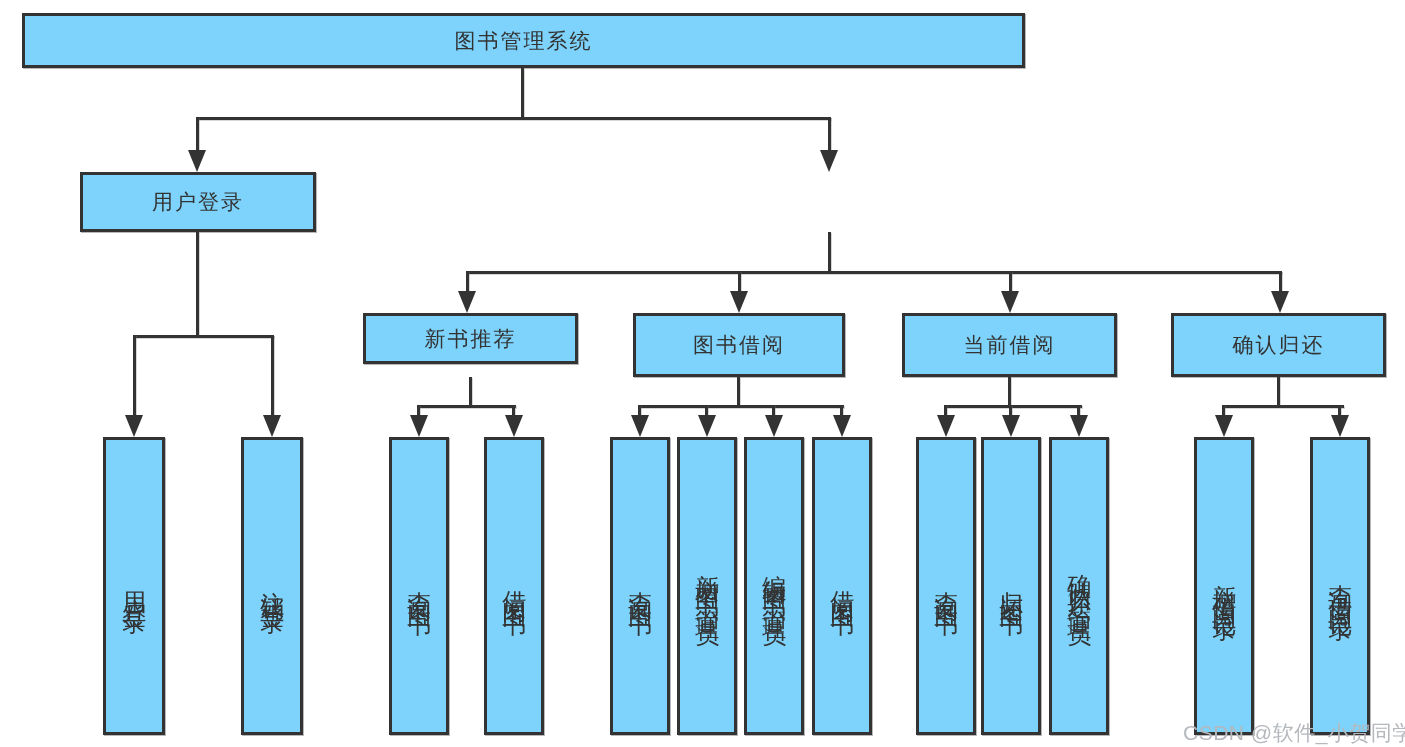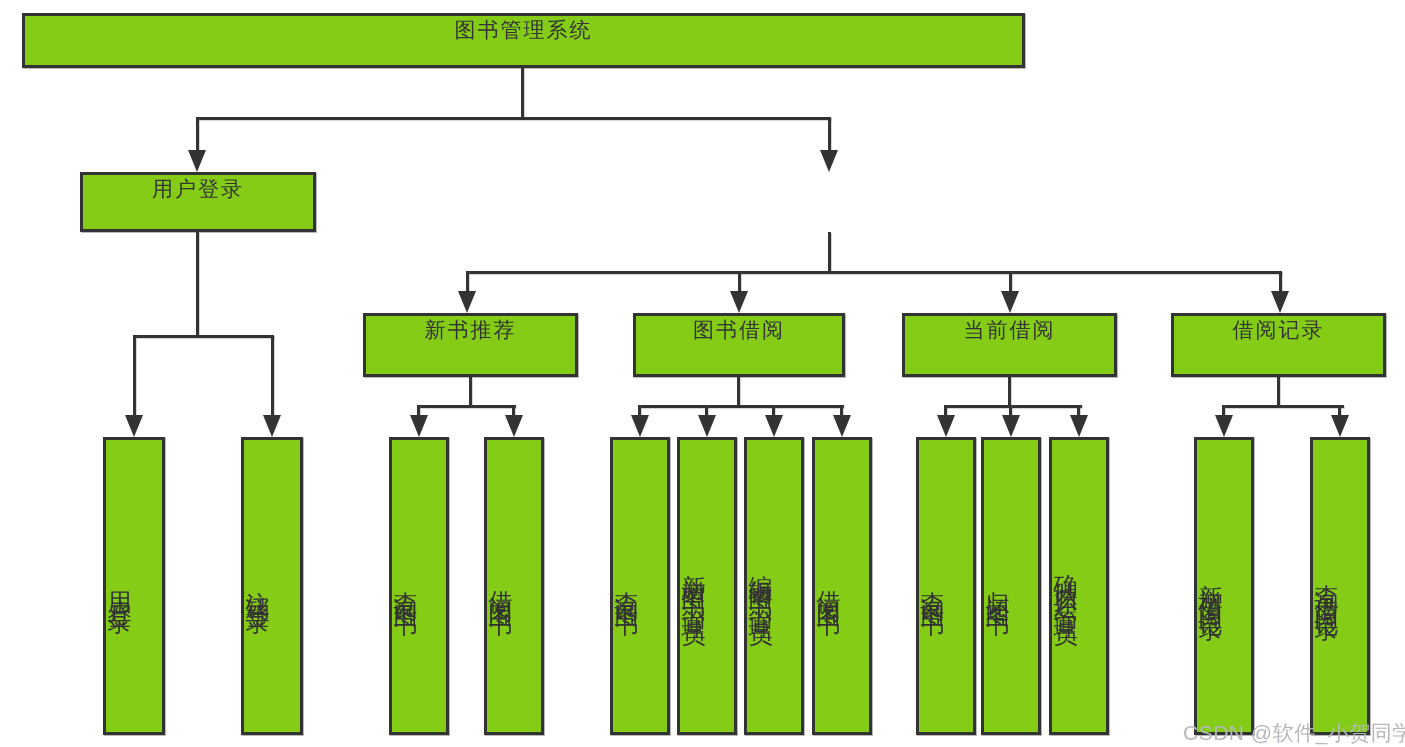--- a/index.html
+++ b/index.html
@@ -1,22 +1,22 @@
 <!DOCTYPE html>
 <html><head>
 <meta charset="utf-8">
 <style>
   html,body{margin:0;padding:0;background:#fff;}
   .stage{
     position:relative;width:1405px;height:747px;background:#ffffff;overflow:hidden;
     font-family:"Liberation Sans","DejaVu Sans",sans-serif;color:#333;
   }
   .box{
-    position:absolute;background:#84cc16;border:3px solid #333;box-sizing:border-box;
-    display:flex;justify-content:center;
+    position:absolute;background:#7dd3fc;border:3px solid #333;box-sizing:border-box;
+    display:flex;align-items:center;justify-content:center;
     box-shadow:1px 1px 0 rgba(100,100,100,.45);
   }
   .hbox{font-size:21px;letter-spacing:2px;white-space:nowrap;}
   .vbox{
     writing-mode:vertical-lr;text-orientation:mixed;
     font-size:24px;letter-spacing:7px;line-height:1.1;
   }
   .line{position:absolute;background:#333;box-shadow:1px 1px 0 rgba(120,120,120,.3);}
   .arrow{
     position:absolute;width:0;height:0;
@@ -59,31 +59,31 @@
   <div class="line" style="left:466px;top:271px;width:816px;height:3px;"></div>
   <div class="line" style="left:466px;top:271px;width:3px;height:22px;"></div>
   <div class="arrow" style="left:458px;top:291px;"></div>
   <div class="line" style="left:738px;top:271px;width:3px;height:22px;"></div>
   <div class="arrow" style="left:730px;top:291px;"></div>
   <div class="line" style="left:1009px;top:271px;width:3px;height:22px;"></div>
   <div class="arrow" style="left:1001px;top:291px;"></div>
   <div class="line" style="left:1279px;top:271px;width:3px;height:22px;"></div>
   <div class="arrow" style="left:1271px;top:291px;"></div>
 
-  <div class="box hbox" style="left:363px;top:313px;width:215px;height:64px;">
+  <div class="box hbox" style="left:363px;top:313px;width:215px;height:51px;">
     <span>新书推荐</span>
   </div>
   <div class="box hbox" style="left:902px;top:313px;width:215px;height:64px;">
     <span>当前借阅</span>
   </div>
   <div class="box hbox" style="left:633px;top:313px;width:212px;height:64px;">
     <span>图书借阅</span>
   </div>
   <div class="box hbox" style="left:1171px;top:313px;width:215px;height:64px;">
-    <span>借阅记录</span>
+    <span>确认归还</span>
   </div>
 
   <div class="line" style="left:469px;top:377px;width:3px;height:29px;"></div>
   <div class="line" style="left:417px;top:405px;width:99px;height:3px;"></div>
   <div class="line" style="left:417px;top:405px;width:3px;height:13px;"></div>
   <div class="arrow" style="left:410px;top:415px;"></div>
   <div class="line" style="left:512px;top:405px;width:3px;height:13px;"></div>
   <div class="arrow" style="left:505px;top:415px;"></div>
 
   <div class="line" style="left:737px;top:377px;width:3px;height:29px;"></div>

